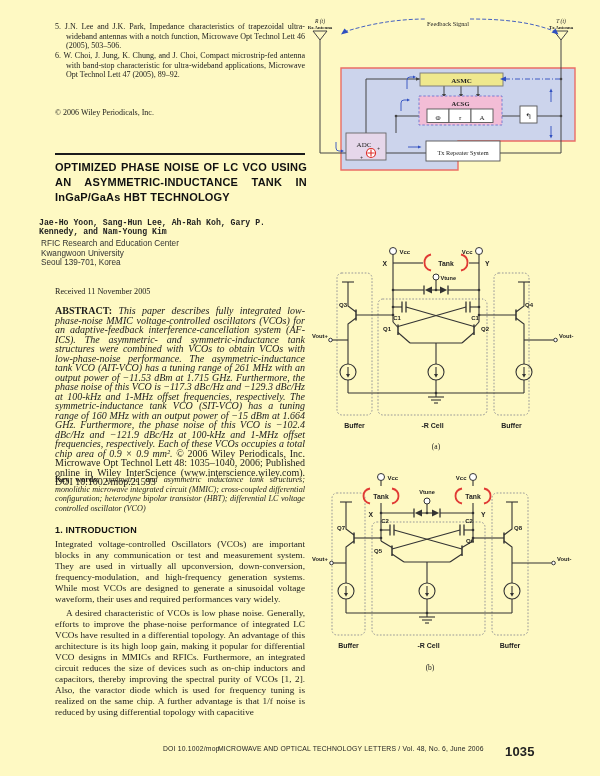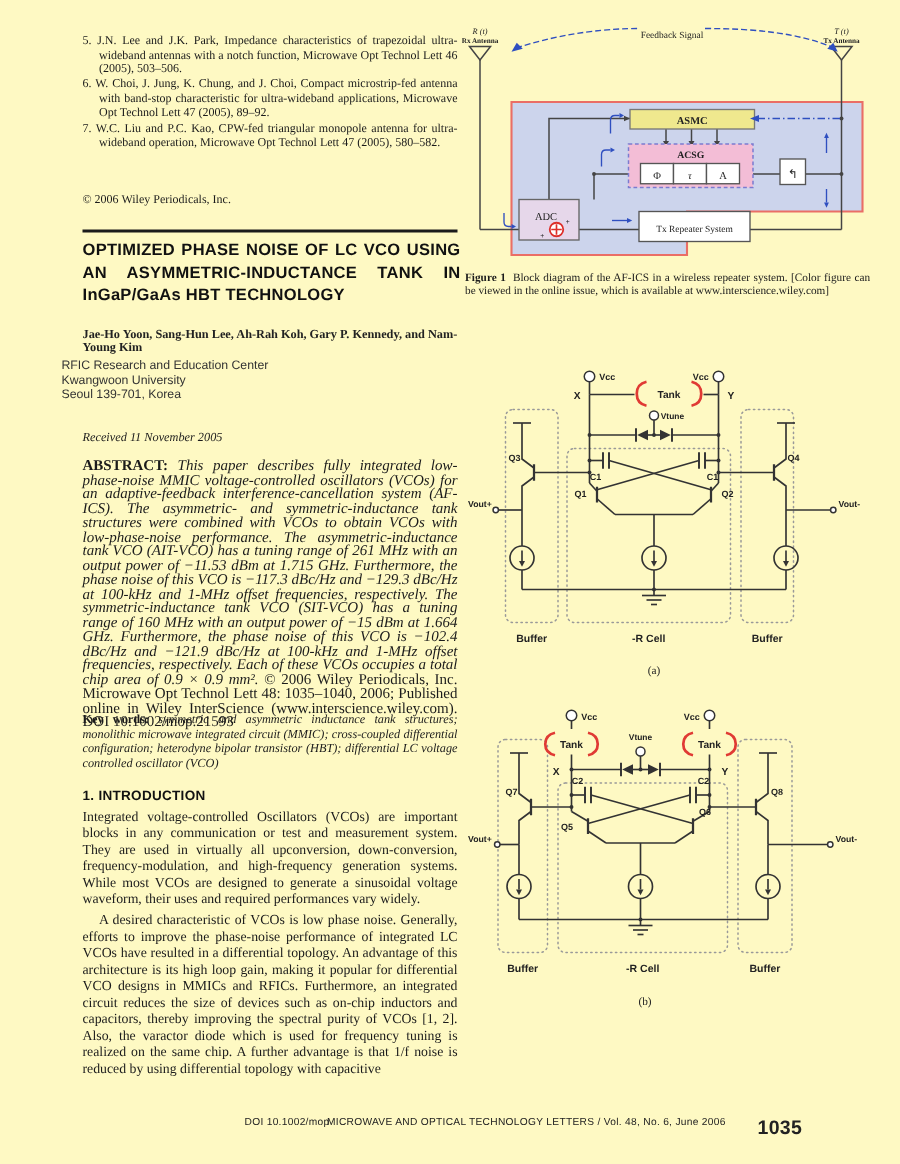--- a/index.html
+++ b/index.html
@@ -2,30 +2,30 @@
 <html><head>
 <meta charset="utf-8">
 <style>
   html,body{margin:0;padding:0;background:#e8e8e8;}
   .page{position:relative;width:600px;height:776px;background:#fef9c3;
         font-family:"Liberation Serif",serif;color:#1b1b1b;overflow:hidden;}
   .abs{position:absolute;}
   
   .refs{left:55px;top:22px;width:250px;font-size:8px;line-height:9.6px;text-align:justify;}
   .ref{padding-left:11px;text-indent:-11px;margin-bottom:0.5px;}
-  .copyright{left:55px;top:128px;width:250px;font-size:8px;}
+  .copyright{left:55px;top:108px;width:250px;font-size:8px;}
   .title-rule{left:55px;top:153px;width:250px;height:2px;background:#1b1b1b;}
   .title{left:55px;top:160px;width:252px;font-family:"Liberation Sans",sans-serif;
          font-weight:bold;font-size:11px;line-height:15.2px;letter-spacing:.2px;
          text-align:justify;color:#111;}
-  .authors{left:55px;top:219px;width:250px;font-family:Liberation Serif, serif;
+  .authors{left:39px;top:219px;width:250px;font-family:Liberation Mono, monospace;
            font-weight:bold;font-size:8.2px;line-height:8.9px;color:#222;}
   .affil{left:41px;top:239px;width:250px;font-family:"Liberation Sans",sans-serif;
          font-size:8.2px;line-height:9.5px;color:#333;}
-  .received{left:55px;top:287px;width:250px;font-size:8.2px;font-style:italic;}
+  .received{left:55px;top:287px;width:250px;font-size:8.2px;}
   .abstract{left:55px;top:306px;width:250px;font-size:10px;line-height:9.5px;
             text-align:justify;font-style:italic;}
   .abstract .lbl{font-style:normal;font-weight:bold;}
   .abstract .tail{font-style:normal;}
   .keywords{left:55px;top:475px;width:250px;font-size:8.2px;line-height:9.7px;
             text-align:justify;font-style:italic;font-family:Liberation Serif, serif;}
   .keywords .lbl{font-style:normal;font-weight:bold;}
   .sec-head{left:55px;top:525px;width:250px;font-family:"Liberation Sans",sans-serif;
             font-weight:bold;font-size:9px;letter-spacing:.2px;color:#111;}
   .body-p1{left:55px;top:539px;width:250px;font-size:9.2px;line-height:11px;text-align:justify;}
@@ -45,21 +45,20 @@
   .sv-serif{font-family:"Liberation Serif",serif;}
 </style>
 </head>
 <body>
 
 <div class="page">
 
   <div class="abs refs">
     <div class="ref"><span>5.</span> <span>J.N. Lee and J.K. Park, Impedance characteristics of trapezoidal ultra-wideband antennas with a notch function, Microwave Opt Technol Lett 46 (2005), 503–506.</span></div>
     <div class="ref"><span>6.</span> <span>W. Choi, J. Jung, K. Chung, and J. Choi, Compact microstrip-fed antenna with band-stop characteristic for ultra-wideband applications, Microwave Opt Technol Lett 47 (2005), 89–92.</span></div>
-    <div class="ref"><span>7.</span> <span>W.C. Liu and P.C. Kao, CPW-fed triangular monopole antenna for ultra-wideband operation, Microwave Opt Technol Lett 47 (2005), 580–582.</span></div>
   </div>
 
   <div class="abs copyright">© 2006 Wiley Periodicals, Inc.</div>
 
   <div class="abs title-rule"></div>
 
   <div class="abs title">OPTIMIZED PHASE NOISE OF LC VCO USING AN ASYMMETRIC-INDUCTANCE TANK IN InGaP/GaAs HBT TECHNOLOGY</div>
 
   <div class="abs authors">Jae-Ho Yoon, Sang-Hun Lee, Ah-Rah Koh, Gary P. Kennedy, and Nam-Young Kim</div>
 
@@ -161,21 +160,20 @@
       <text x="152" y="103.5" font-size="7" text-anchor="middle" font-style="italic" class="sv-serif">τ</text>
       <text x="174" y="103.5" font-size="7" text-anchor="middle" class="sv-serif">A</text>
       <text x="56" y="130.5" font-size="7" text-anchor="middle" class="sv-serif">ADC</text>
       <text x="155" y="138.5" font-size="6.3" text-anchor="middle" class="sv-serif">Tx Repeater System</text>
       <text x="220.5" y="102.5" font-size="8" text-anchor="middle">↰</text>
       <text x="70.5" y="133.5" font-size="4.5" text-anchor="middle">+</text>
       <text x="53.5" y="142.5" font-size="4.5" text-anchor="middle">+</text>
     </g>
   </svg>
 
-  <div class="abs figcap cap1"><span class="lbl">Figure 1</span>&nbsp;&nbsp;<span>Block diagram of the AF-ICS in a wireless repeater system. [Color figure can be viewed in the online issue, which is available at www.interscience.wiley.com]</span></div>
 
   <svg class="abs" style="left:310px;top:240px;" width="270" height="218" viewBox="0 0 270 218">
     <g stroke="#999" stroke-width="1" stroke-dasharray="0.9,2.4" stroke-linecap="round" fill="none">
       <rect x="27" y="33" width="35" height="142" rx="5"></rect>
       <rect x="68" y="59" width="109" height="116" rx="5"></rect>
       <rect x="184" y="33" width="35" height="142" rx="5"></rect>
     </g>
     <g stroke="#333" stroke-width="1.1" fill="none">
       <path d="M83,14.5 V23"></path>
         <path d="M169,14.5 V23"></path>

